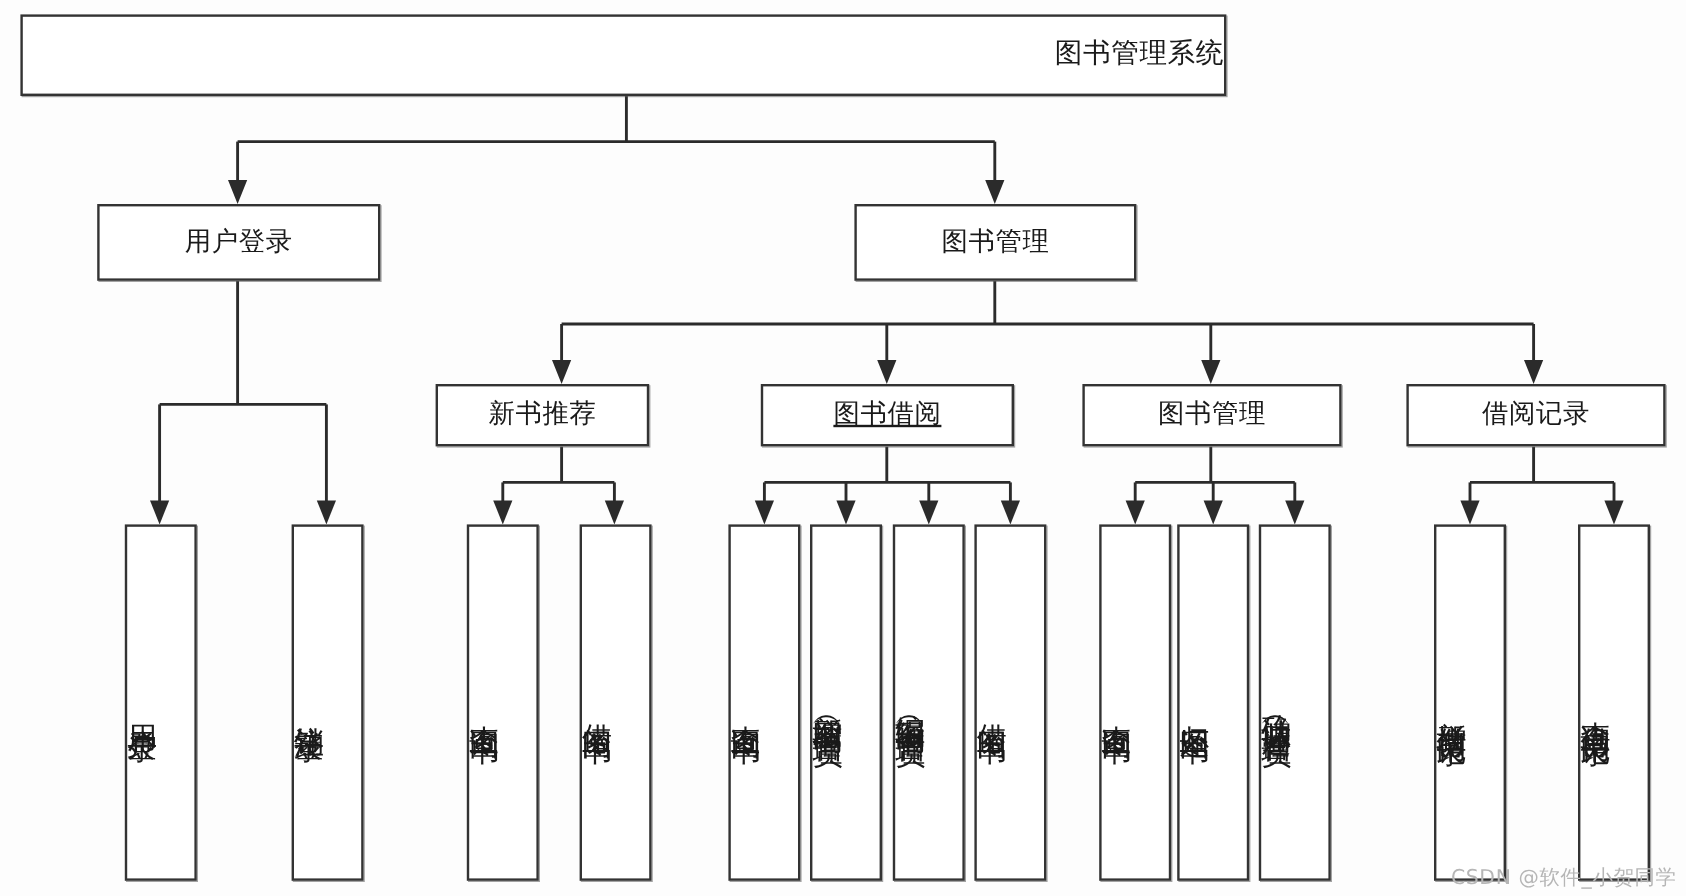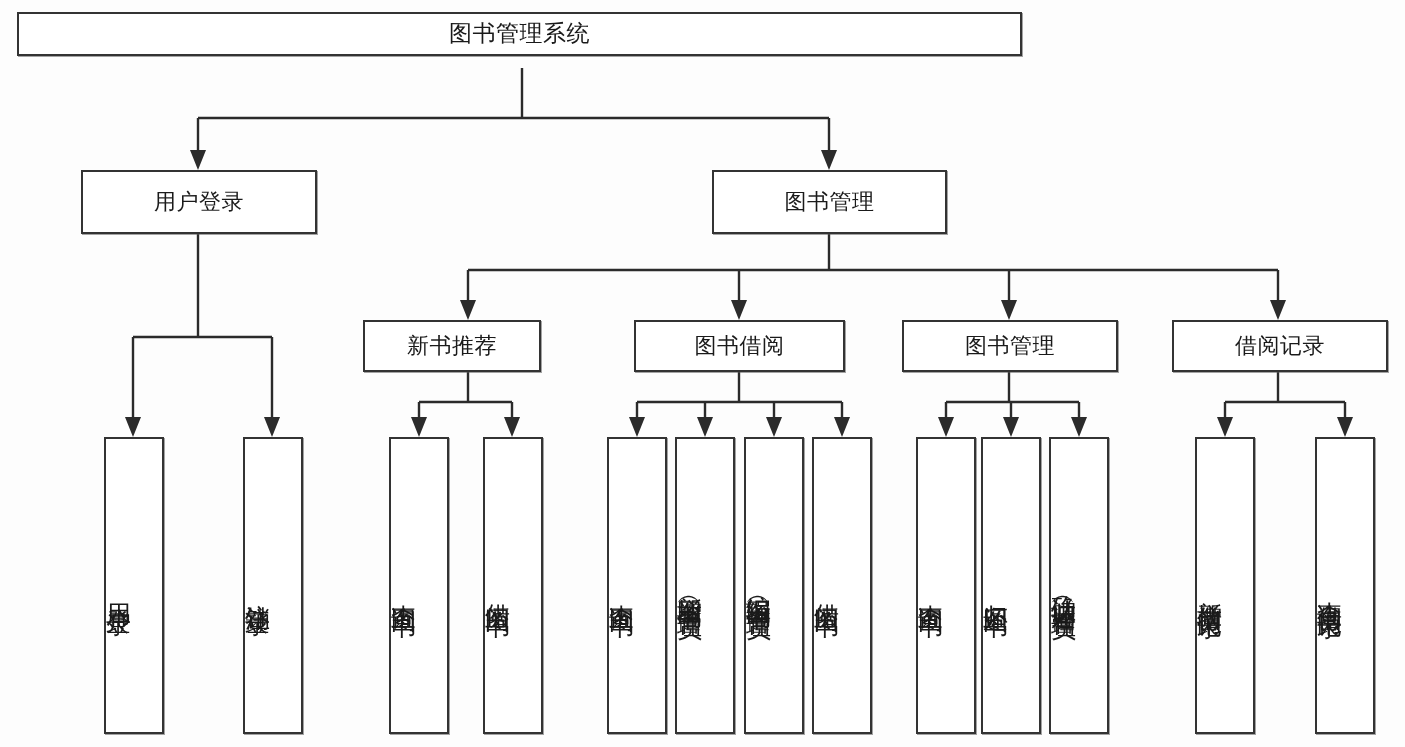--- a/index.html
+++ b/index.html
@@ -142,37 +142,37 @@
     <polygon class="arrowhead" points="1071,417 1087,417 1079,437"></polygon>
 
     <line x1="1278" y1="372" x2="1278" y2="402"></line>
     <line x1="1225" y1="402" x2="1345" y2="402"></line>
     <line x1="1225" y1="402" x2="1225" y2="419"></line>
     <polygon class="arrowhead" points="1217,417 1233,417 1225,437"></polygon>
     <line x1="1345" y1="402" x2="1345" y2="419"></line>
     <polygon class="arrowhead" points="1337,417 1353,417 1345,437"></polygon>
   </svg>
 
-  <div class="node horiz root" style="left:17px; top:12px; width:1005px; height:44px;">
+  <div class="node horiz root" style="left:17px; top:12px; width:1005px; height:68px;justify-content:flex-end;">
     <span class="label">图书管理系统</span>
   </div>
 
   <div class="node horiz" style="left:81px; top:170px; width:236px; height:64px;">
     <span class="label">用户登录</span>
   </div>
 
   <div class="node horiz" style="left:712px; top:170px; width:235px; height:64px;">
     <span class="label">图书管理</span>
   </div>
 
   <div class="node horiz" style="left:363px; top:320px; width:178px; height:52px;">
     <span class="label">新书推荐</span>
   </div>
 
-  <div class="node horiz" style="left:634px; top:320px; width:211px; height:52px;">
+  <div class="node horiz" style="left:634px; top:320px; width:211px; height:52px;text-decoration:underline;">
     <span class="label">图书借阅</span>
   </div>
 
   <div class="node horiz" style="left:902px; top:320px; width:216px; height:52px;">
     <span class="label">图书管理</span>
   </div>
 
   <div class="node horiz" style="left:1172px; top:320px; width:216px; height:52px;">
     <span class="label">借阅记录</span>
   </div>
@@ -214,14 +214,15 @@
     <span class="label">确认归还（管理员）</span>
   </div>
 
   <div class="node vert" style="left:1195px; top:437px; width:60px; height:297px;">
     <span class="label">新增借阅记录</span>
   </div>
   <div class="node vert" style="left:1315px; top:437px; width:60px; height:297px;">
     <span class="label">查询借阅记录</span>
   </div>
 
+  <div id="watermark">CSDN @软件_小贺同学</div>
 
 </div>
 
 </body></html>

